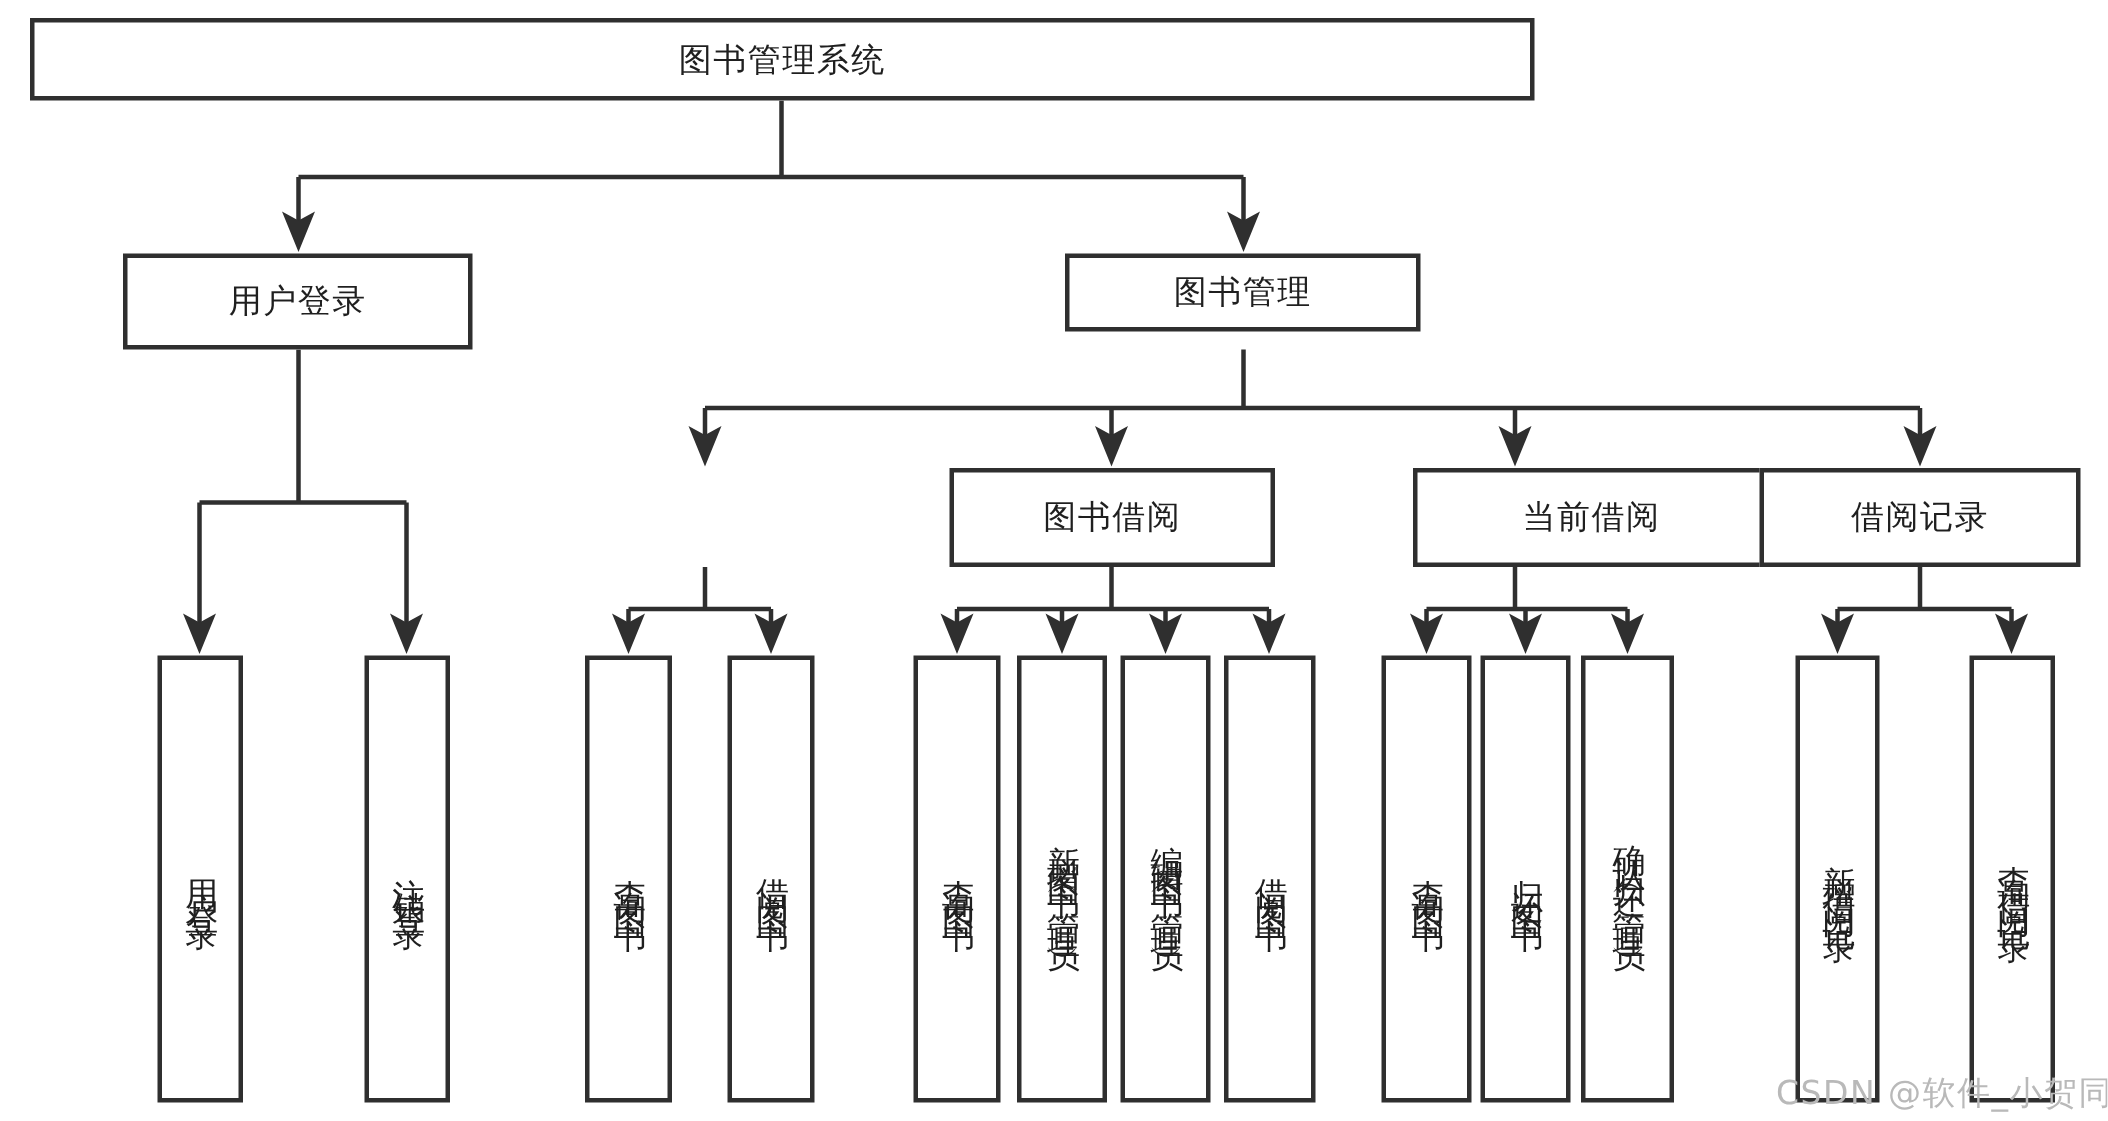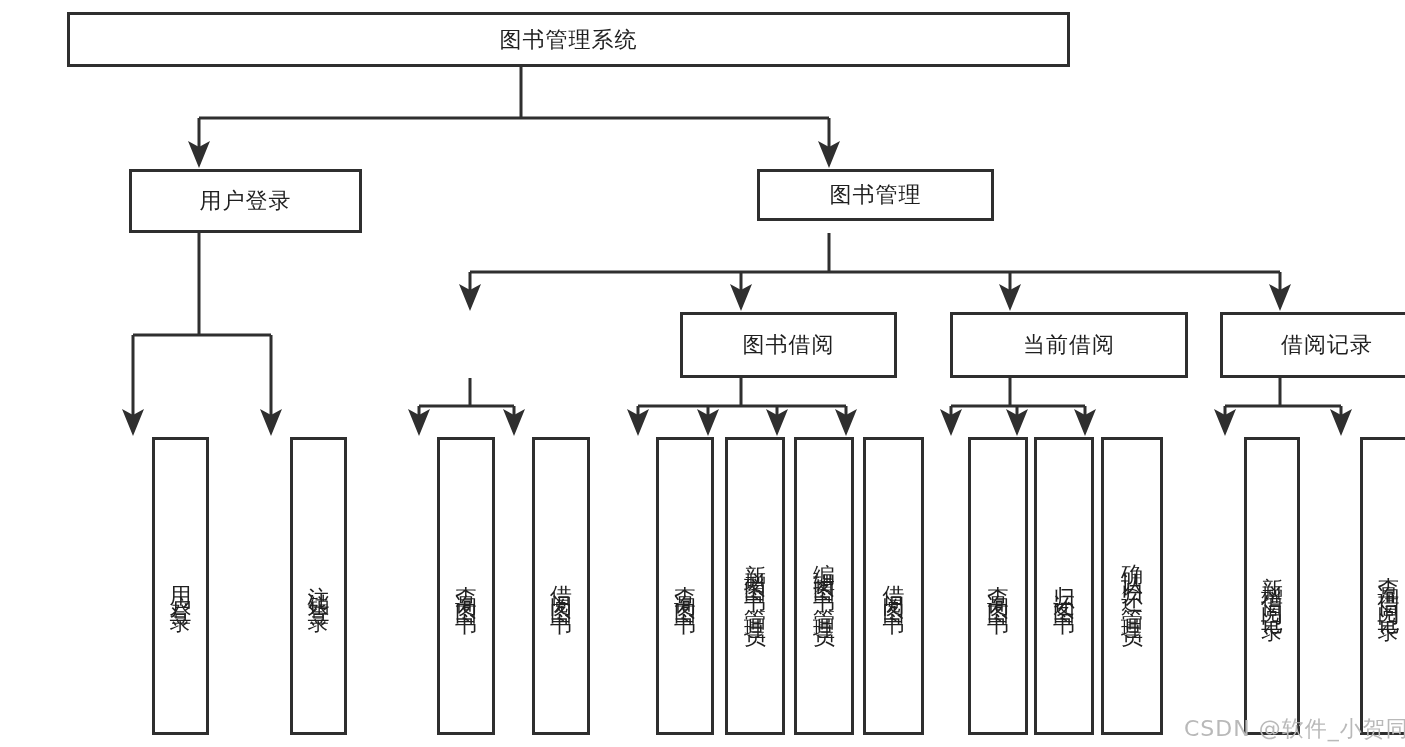--- a/index.html
+++ b/index.html
@@ -22,35 +22,34 @@
     box-sizing: border-box;
     border: 3px solid #2f2f2f;
     background: #ffffff;
     display: flex;
     align-items: center;
     justify-content: center;
     color: #1f1f1f;
     font-size: 22px;
     letter-spacing: 1px;
     text-align: center;
-    margin-left: 47px;
   }
   .v-node {
     writing-mode: vertical-rl;
     text-orientation: mixed;
     letter-spacing: 9px;
     line-height: 1;
   }
   
   .n-root          { left: 20px;   top: 12px;  width: 1003px; height: 55px; }
   .n-user-login    { left: 82px;   top: 169px; width: 233px;  height: 64px; }
   .n-book-mgmt     { left: 710px;  top: 169px; width: 237px;  height: 52px; }
   .n-new-books     { left: 362px;  top: 312px; width: 215px;  height: 66px; }
   .n-book-borrow   { left: 633px;  top: 312px; width: 217px;  height: 66px; text-align: right; }
-  .n-current-borrow{ left: 903px;  top: 312px; width: 238px;  height: 66px; }
+  .n-current-borrow{ left: 942px;  top: 312px; width: 238px;  height: 66px; }
   .n-borrow-records{ left: 1173px; top: 312px; width: 214px;  height: 66px; }
   
   .col { top: 437px; height: 298px; }
   .c-a1 { left: 105px;  width: 57px; }
   .c-a2 { left: 243px;  width: 57px; }
   .c-b1 { left: 390px;  width: 58px; }
   .c-b2 { left: 485px;  width: 58px; }
   .c-c1 { left: 609px;  width: 58px; }
   .c-c2 { left: 678px;  width: 60px; }
   .c-c3 { left: 747px;  width: 60px; }

